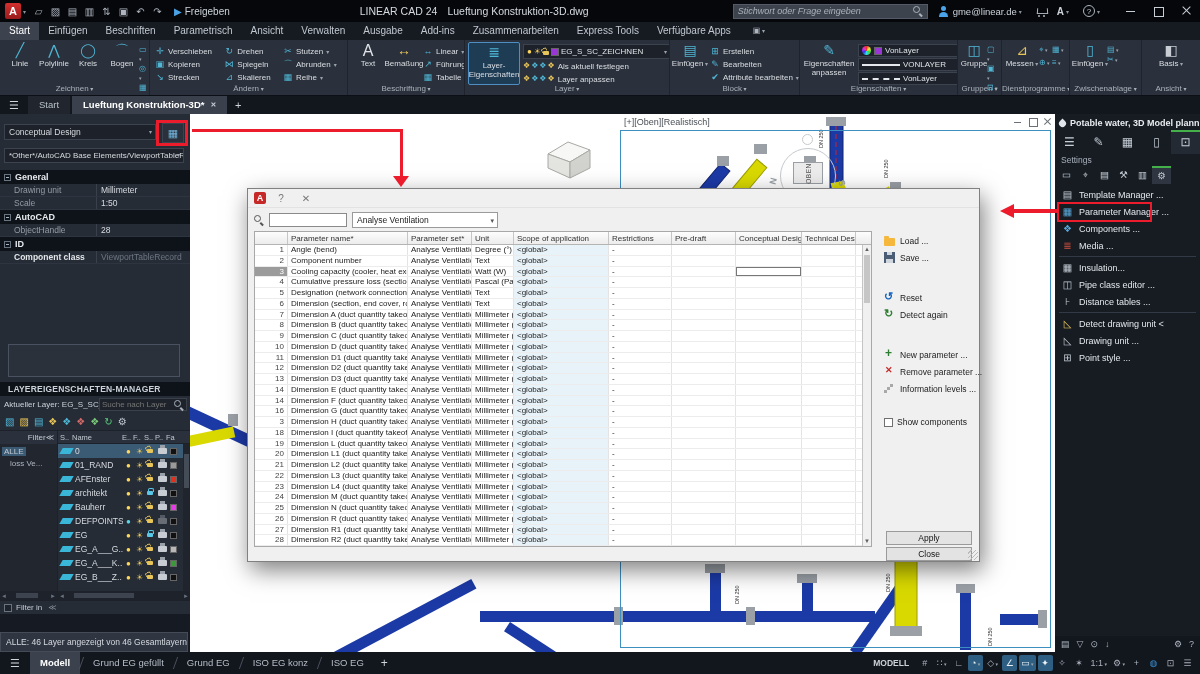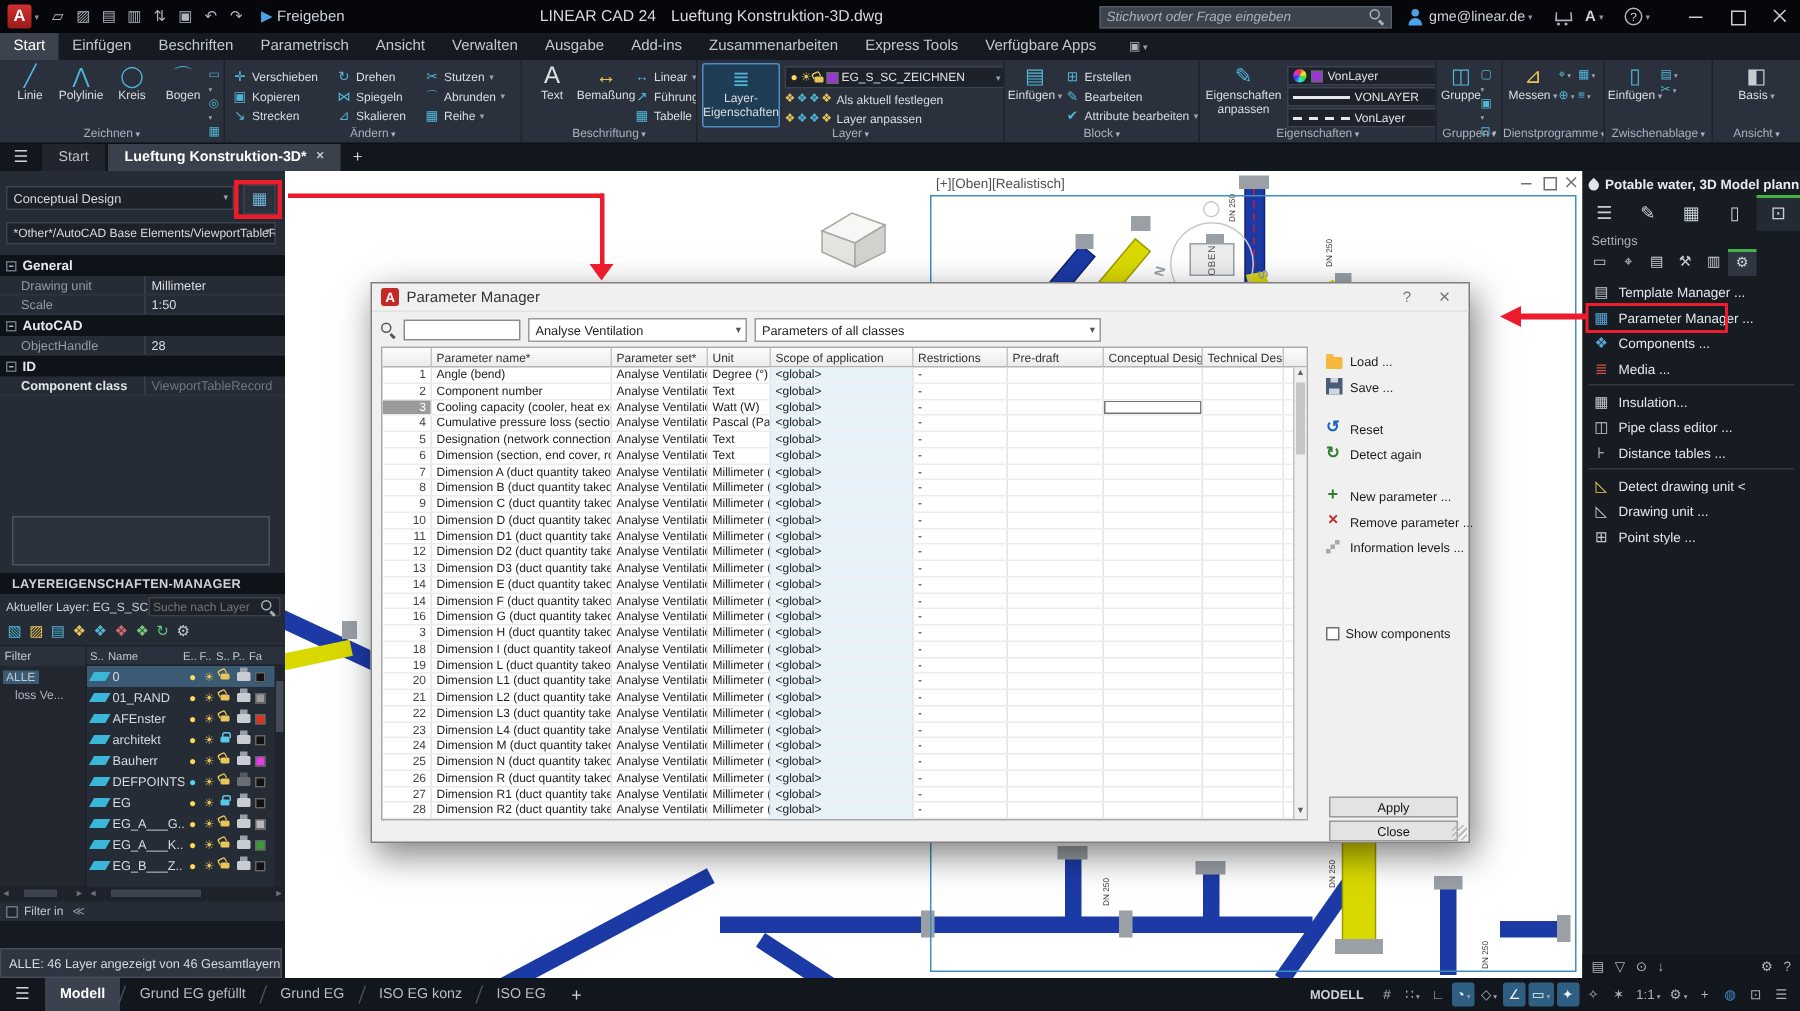--- a/index.html
+++ b/index.html
@@ -110,21 +110,21 @@
   
   .layman { position:absolute; left:0; top:268px; width:190px; height:232px; background:#262c36; display:flex; flex-direction:column; }
   .lm-title { height:14px; background:#0e131a; font-size:8.5px; font-weight:bold; color:#ccd2d9; line-height:14px; padding-left:8px; letter-spacing:.2px; white-space:nowrap; overflow:hidden; }
   .lm-cur { height:18px; position:relative; font-size:8px; color:#ccd2d9; line-height:18px; padding-left:4px; white-space:nowrap; }
   .lm-search { position:absolute; right:3px; top:2px; width:88px; height:13px; background:#1e232b; border:1px solid #3a414b; display:flex; align-items:center; padding:0 2px; gap:2px; }
   .lm-search input { flex:1; min-width:0; background:transparent; border:none; outline:none; color:#9aa0a8; font-size:8px; font-family:"Liberation Sans",sans-serif; }
   .lm-tools { height:17px; display:flex; align-items:center; gap:5px; padding:0 5px; border-bottom:1px solid #1c212a; }
   .ltool { font-size:10px; line-height:16px; cursor:default; }
   .lm-body { flex:1; display:flex; min-height:0; }
   .lm-filter { width:58px; border-right:1px solid #1c212a; background:#21262f; position:relative; font-size:8px; color:#c3c9d1; }
-  .lm-fhead { height:13px; line-height:13px; padding:0 3px; display:flex; justify-content:space-between; background:#2b313c;flex-direction:column; }
+  .lm-fhead { height:13px; line-height:13px; padding:0 3px; display:flex; justify-content:flex-end; background:#2b313c; }
   .ltree { padding:3px 2px; }
   .ltree .root { background:#3b5a74; padding:0 2px; display:inline-block; }
   .ltree .child { margin:3px 0 0 8px; white-space:nowrap; overflow:hidden; color:#aeb5bf; }
   .lm-hscroll { position:absolute; bottom:0; left:0; right:0; height:9px; background:#1e232b; display:flex; align-items:center; }
   .lm-hscroll .thumb { width:22px; height:5px; background:#3d4450; margin-left:8px; }
   .lm-hscroll .ar { font-size:6px; color:#6a7280; width:8px; text-align:center; }
   .lm-table { flex:1; position:relative; overflow:hidden; }
   .lm-cols { height:13px; background:#2b313c; display:flex; font-size:7.5px; color:#c3c9d1; line-height:13px; border-bottom:1px solid #1c212a; }
   .lcol { padding-left:2px; overflow:hidden; white-space:nowrap; flex:none; }
   .lrow { height:14px; display:flex; align-items:center; font-size:8.5px; color:#d6dbe1; padding-left:2px; }
@@ -182,21 +182,21 @@
   .cnum.sel { background:#9b9b9b; color:#fff; }
   .cscope { background:#e7f3f9; }
   .cfocus { box-shadow:inset 0 0 0 1px #777; }
   .cfill { border-right:none; }
   .vscroll { position:absolute; right:0; top:13px; bottom:0; width:9px; background:#f0f0f0; border-left:1px solid #c4c4c4; }
   .vscroll .ar { display:block; font-size:6px; color:#606060; text-align:center; height:9px; line-height:9px; }
   .vscroll .thumb { position:absolute; left:1px; top:10px; width:6px; height:48px; background:#c6c6c6; }
   .vscroll .ar.dn { position:absolute; bottom:0; left:0; right:0; }
   .dlg-side { position:absolute; left:636px; top:44px; width:94px; }
   .sbtn { display:flex; align-items:center; gap:5px; height:15px; font-size:8.5px; color:#1a1a1a; margin-bottom:2px; white-space:nowrap; }
-  .sbtn.gap { margin-top:13px; }
+  .sbtn.gap { margin-top:25px; }
   .si { width:11px; height:11px; position:relative; flex:none; }
   .ic-folder { background:#f5b73c; height:8px; margin-top:3px; border-radius:1px; }
   .ic-folder::before { content:""; position:absolute; top:-2px; left:0; width:5px; height:2px; background:#f5b73c; border-radius:1px 1px 0 0; }
   .ic-disk { background:#4a5d75; }
   .ic-disk::before { content:""; position:absolute; top:0; left:3px; width:5px; height:3px; background:#cfd6df; }
   .ic-disk::after { content:""; position:absolute; bottom:0; left:2px; width:7px; height:4px; background:#cfd6df; }
   .ic-reset::before { content:"↺"; position:absolute; top:-2px; left:0; color:#1565c0; font-weight:bold; font-size:11px; }
   .ic-refresh::before { content:"↻"; position:absolute; top:-2px; left:0; color:#2e7d32; font-weight:bold; font-size:11px; }
   .ic-plus::before { content:"+"; position:absolute; top:-3px; left:1px; color:#2e7d32; font-weight:bold; font-size:12px; }
   .ic-remove::before { content:"✕"; position:absolute; top:-1px; left:1px; color:#c62828; font-weight:bold; font-size:9px; }
@@ -945,29 +945,27 @@
           <div class="sic" style="color: rgb(61, 143, 208);">◍</div>
           <div class="sic">⊡</div>
           <div class="sic">☰</div>
         </span>
     </div>
   </div>
 
   <div class="dlg">
     <div class="dlg-title">
       <span class="dlg-logo">A</span>
-      <span class="dlg-title-text">Parameter Manager</span>
       <span class="dlg-help">?</span>
       <span class="dlg-close">✕</span>
     </div>
     <div class="dlg-toolbar">
       <span class="mag dark"></span>
       <input class="dlg-input" style="">
       <div class="dlg-combo" style="width:146px"><span>Analyse Ventilation</span></div>
-      <div class="dlg-combo" style="width:231px"><span>Parameters of all classes</span></div>
     </div>
     <div class="dlg-table">
       <div class="thead" id="dlg-head">
         <span class="hcell" style="width: 33px;"></span>
         <span class="hcell" style="width: 120px;">Parameter name*</span>
         <span class="hcell" style="width: 64px;">Parameter set*</span>
         <span class="hcell" style="width: 42px;">Unit</span>
         <span class="hcell" style="width: 95px;">Scope of application</span>
         <span class="hcell" style="width: 63px;">Restrictions</span>
         <span class="hcell" style="width: 64px;">Pre-draft</span>

